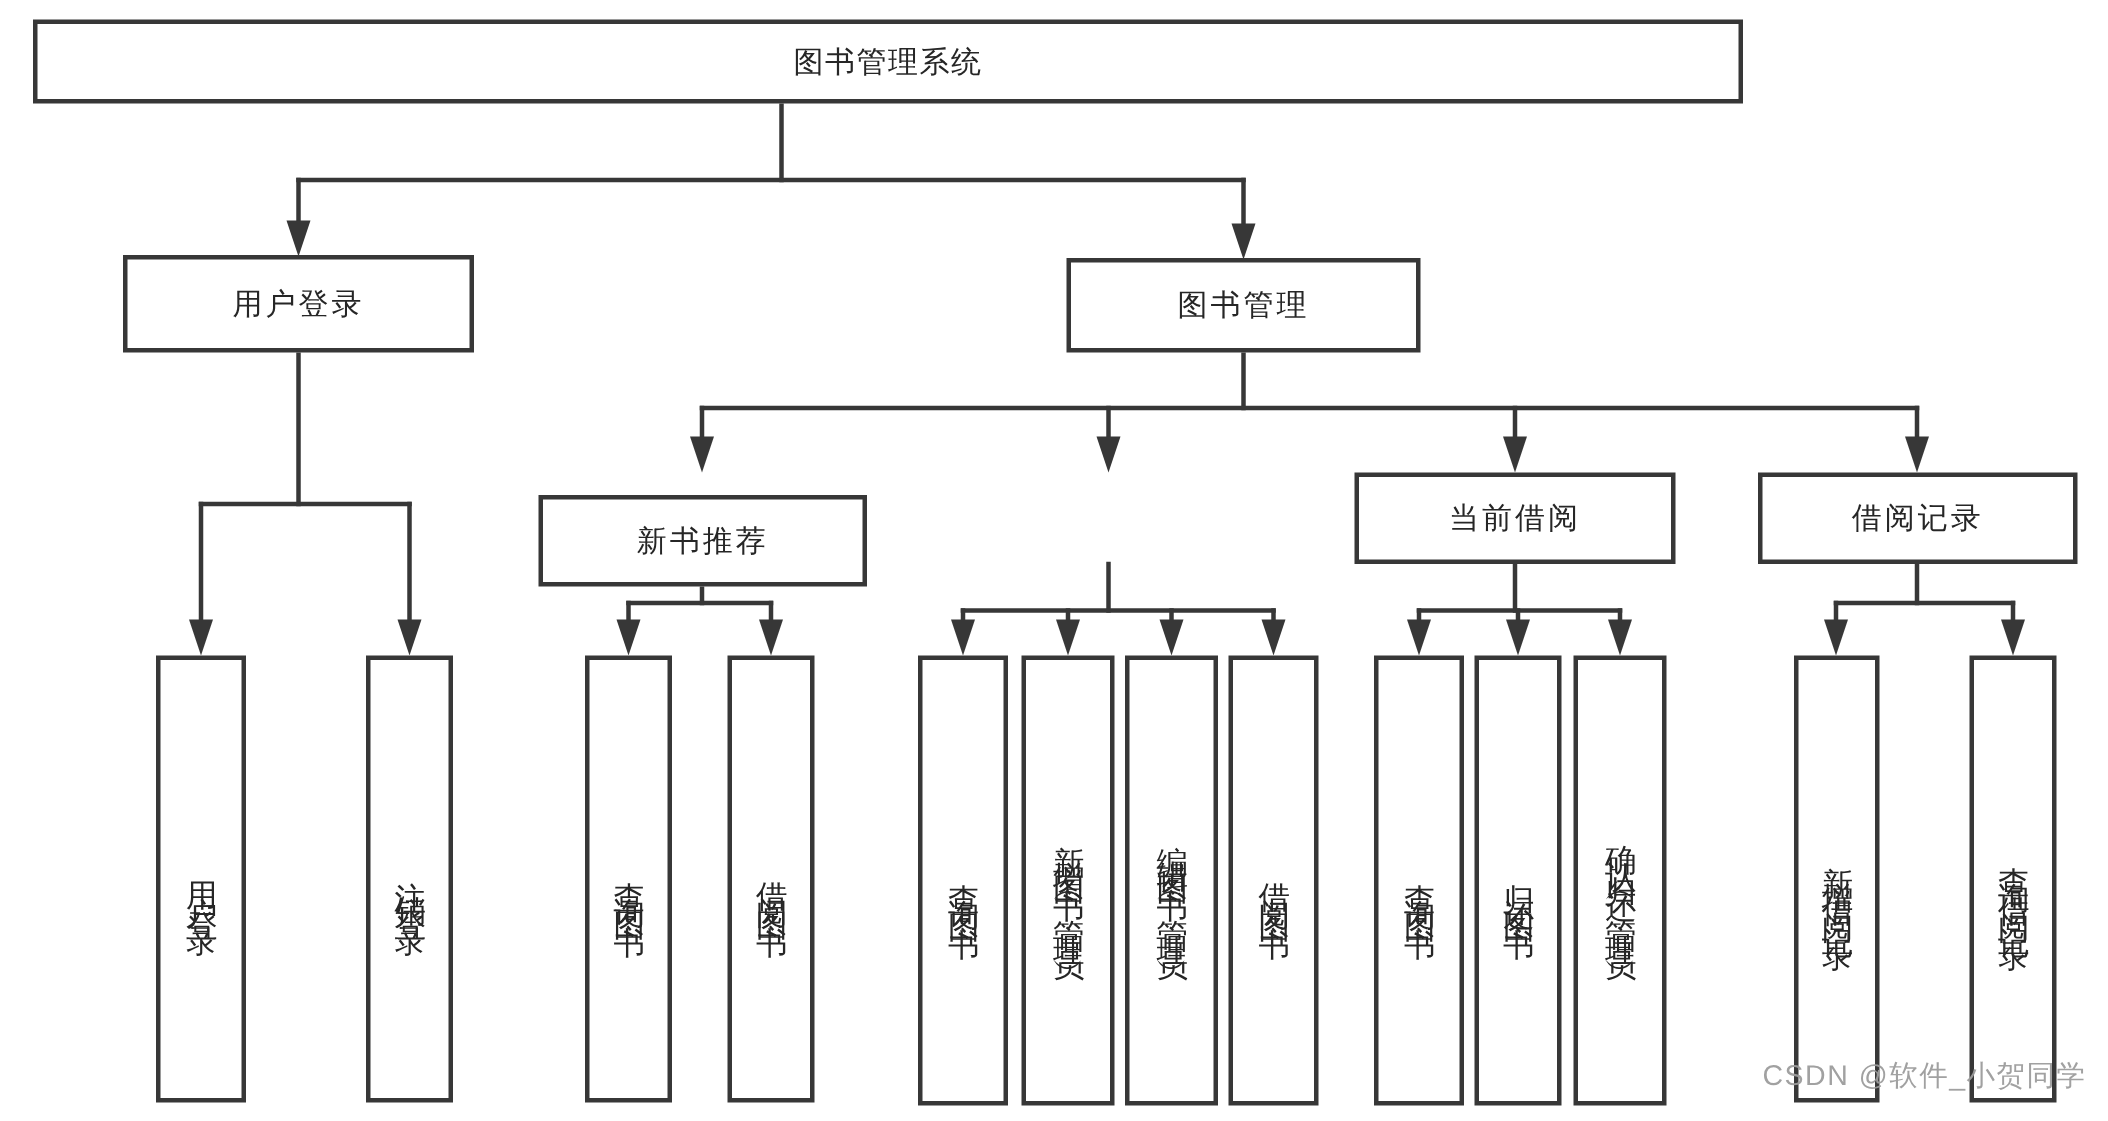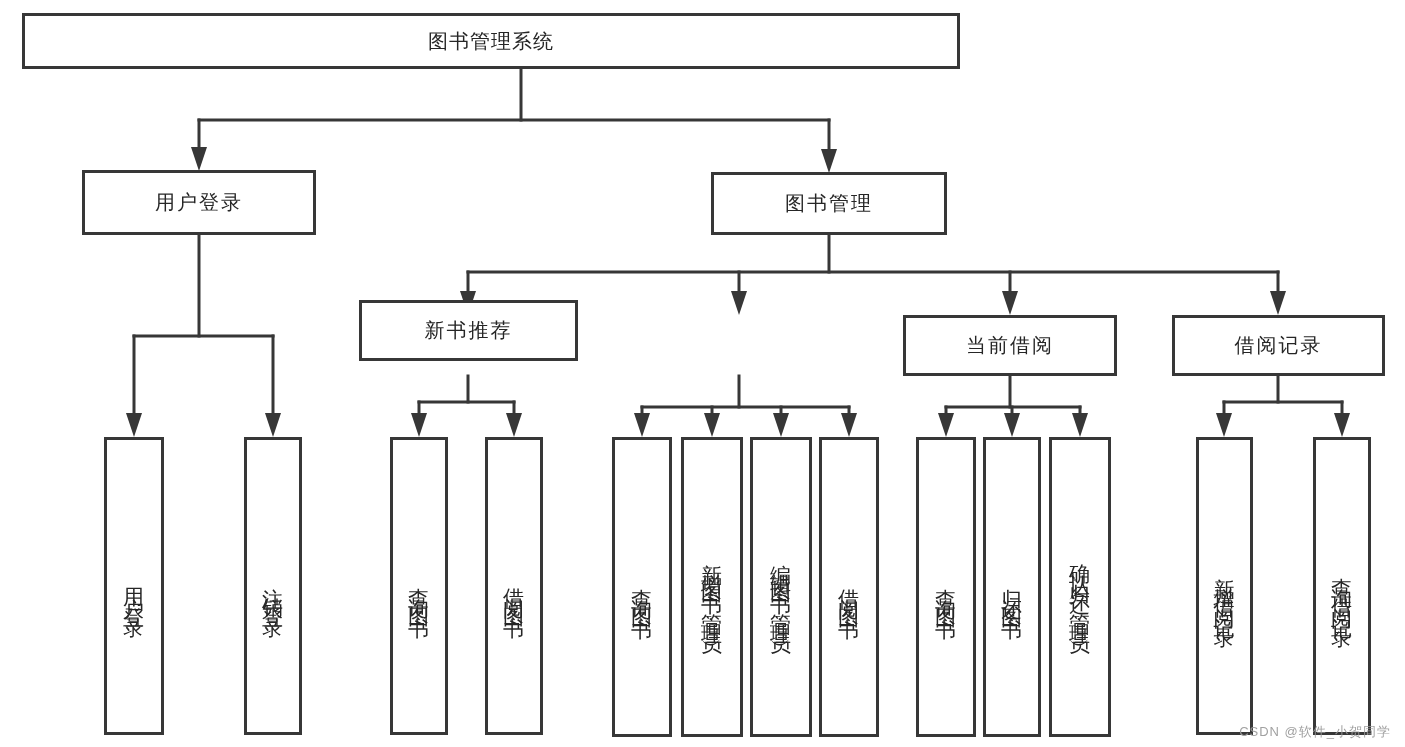--- a/index.html
+++ b/index.html
@@ -17,22 +17,22 @@
     color:var(--text,#262626);
   }
   .hlabel{font-size:20px;letter-spacing:2px;white-space:nowrap;}
   .root .hlabel{font-size:20px;letter-spacing:1px;}
   .vbox .vtext{
     writing-mode:vertical-rl;text-orientation:mixed;
     font-size:21px;line-height:1;letter-spacing:10px;
     white-space:nowrap;margin-bottom:-10px;
   }
   .watermark{
-    position:absolute;right:14px;bottom:6px;
-    font-size:13px;letter-spacing:1px;
+    position:absolute;right:14px;bottom:17px;
+    font-size:19px;letter-spacing:1px;
     color:var(--watermark,#9c9c9c);opacity:.95;z-index:5;white-space:nowrap;margin-top:36px;
   }
 </style>
 </head>
 <body>
 
 <div class="canvas">
 
   <svg class="connector-layer" viewBox="0 0 1405 747" aria-hidden="true">
 
@@ -122,32 +122,32 @@
     <g>
         <path class="stroke" d="M1224 402 V421"></path>
         <polygon class="head" points="1216,413 1232,413 1224,437"></polygon>
       </g>
     <g>
         <path class="stroke" d="M1342 402 V421"></path>
         <polygon class="head" points="1334,413 1350,413 1342,437"></polygon>
       </g>
   </svg>
 
-  <div class="box root" style="left:22px;top:13px;width:938px;height:56px;align-items:center;">
+  <div class="box root" style="left:22px;top:13px;width:1140px;height:56px;align-items:center;">
     <span class="hlabel">图书管理系统</span>
   </div>
 
   <div class="box" style="left:82px;top:170px;width:234px;height:65px;">
     <span class="hlabel">用户登录</span>
   </div>
   <div class="box" style="left:711px;top:172px;width:236px;height:63px;text-align:right;">
     <span class="hlabel">图书管理</span>
   </div>
 
-  <div class="box" style="left:359px;top:300px;width:219px;height:61px;">
+  <div class="box" style="left:359px;top:330px;width:219px;height:61px;">
     <span class="hlabel">新书推荐</span>
   </div>
   <div class="box" style="left:903px;top:315px;width:214px;height:61px;">
     <span class="hlabel">当前借阅</span>
   </div>
   <div class="box" style="left:1172px;top:315px;width:213px;height:61px;">
     <span class="hlabel">借阅记录</span>
   </div>
 
   <div class="box vbox" style="left:104px;top:437px;width:60px;height:298px;">

